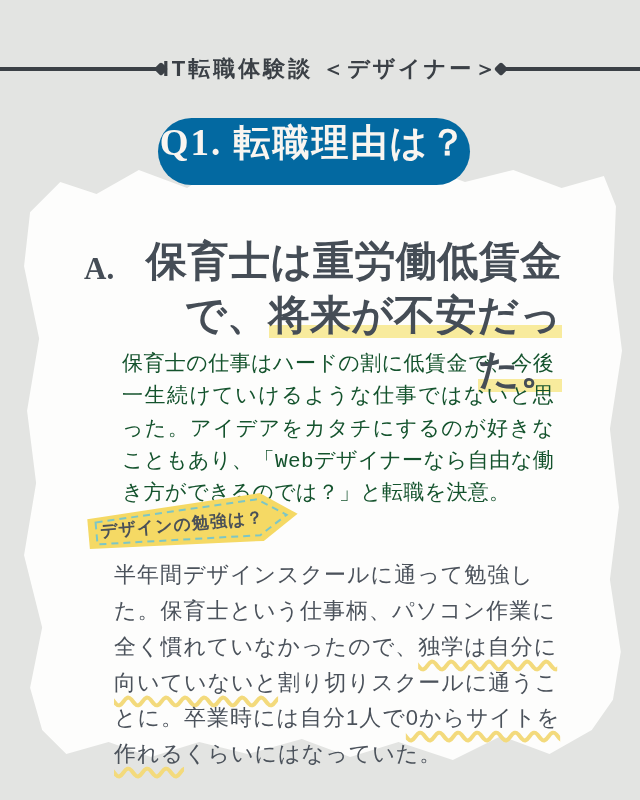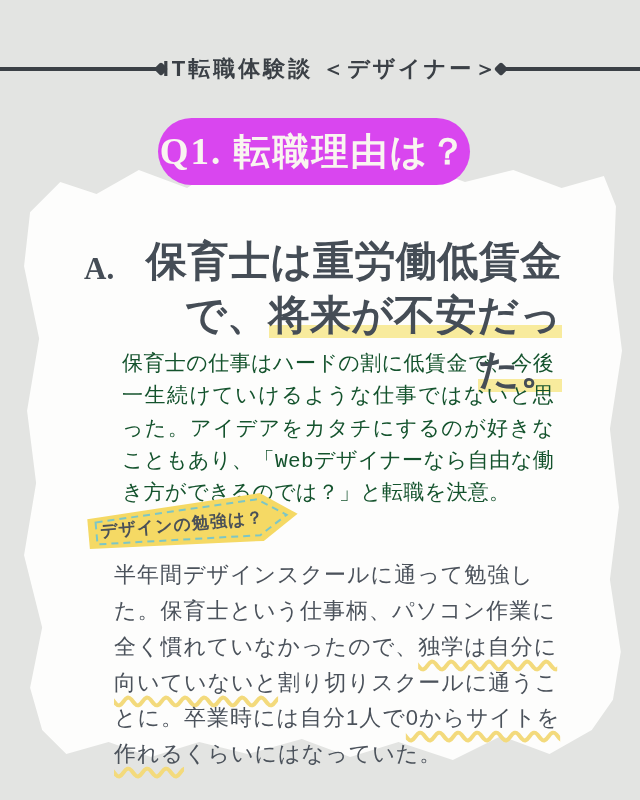--- a/index.html
+++ b/index.html
@@ -46,24 +46,24 @@
     letter-spacing: 3px;
     color: #3b4046;
     white-space: nowrap;
   }
 
   
   .q-badge {
     position: absolute;
     left: 158px; top: 118px;
     width: 312px; height: 67px;
-    background: #d946ef;
+    background: #0369a1;
     border-radius: 36px;
     display: flex;
-    align-items: center;
+    align-items: flex-start;
     justify-content: center;
     z-index: 3;
   }
   .q-badge-label {
     font-family: "Liberation Serif", "DejaVu Serif", serif;
     font-size: 37px;
     font-weight: 600;
     letter-spacing: 2px;
     color: #f9f5f0;
     white-space: nowrap;

